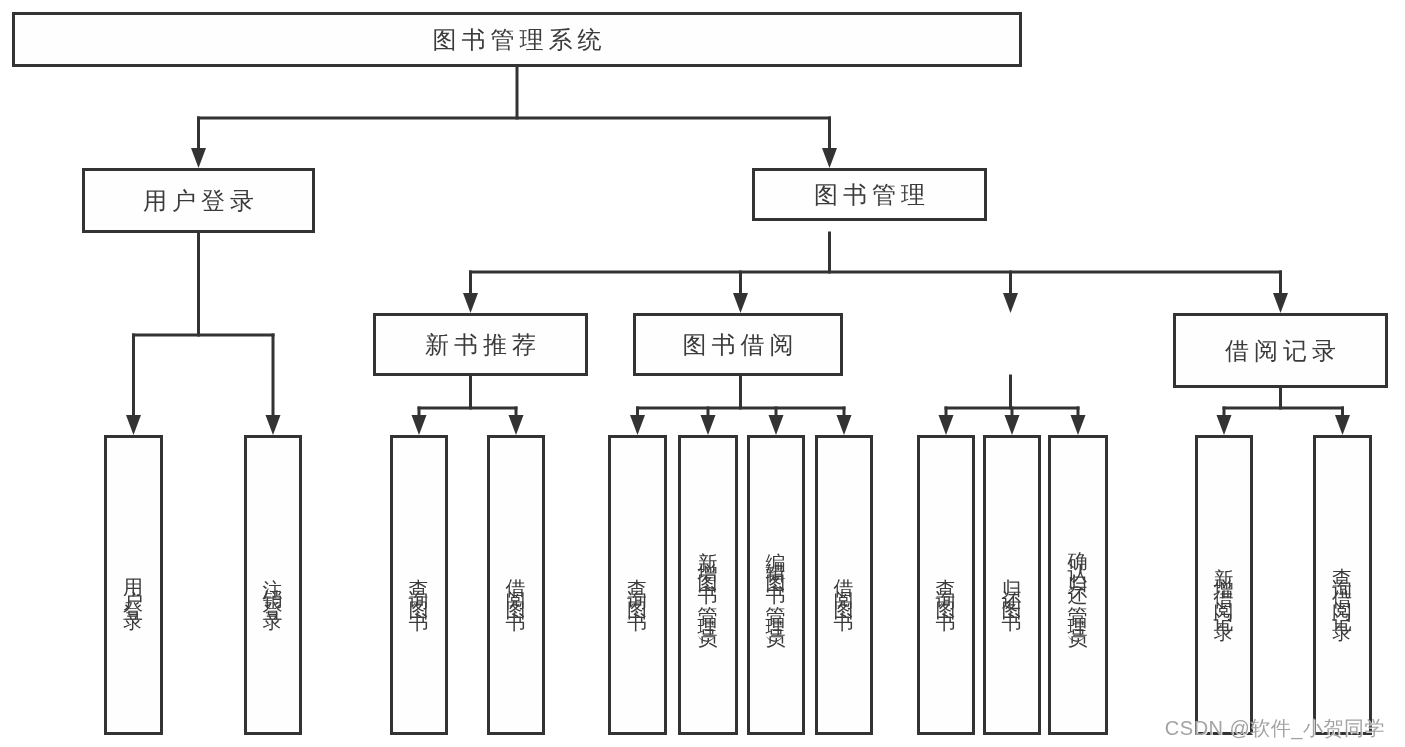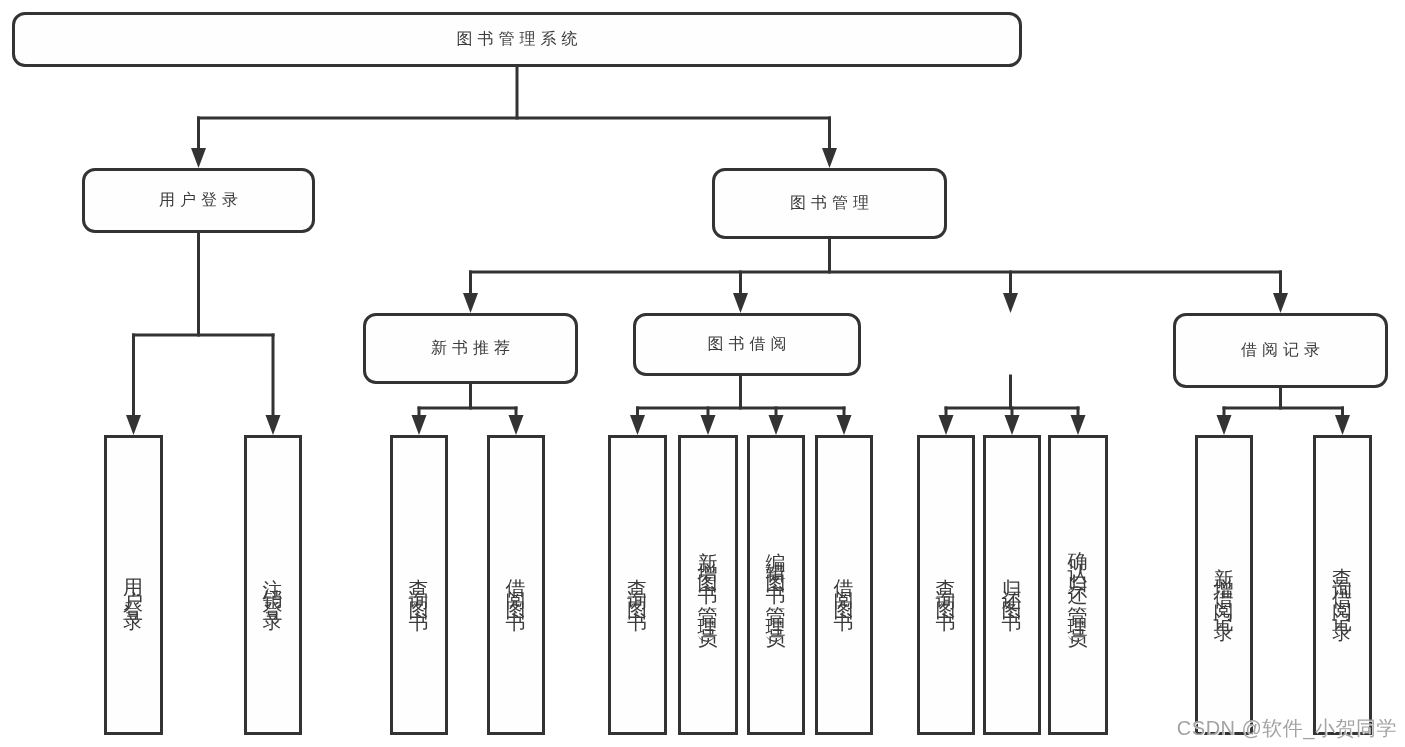--- a/index.html
+++ b/index.html
@@ -23,36 +23,35 @@
     box-sizing: border-box;
     background: #fefefe;
     border: 3px solid #333333;
     display: flex;
     align-items: center;
     justify-content: center;
     color: #3b3b3b;
     z-index: 2;
   }
   .box.h {
-    font-size: 16px;
+    font-size: 24px;
     letter-spacing: 5px;
     text-indent: 5px; 
     white-space: nowrap;
-    border-radius: 13px;
   }
   .box.v {
     writing-mode: vertical-lr;
     text-orientation: mixed;
     font-size: 20px;
     letter-spacing: 11px;
     line-height: 1;
   }
   .watermark {
     position: absolute;
-    right: 8px;
+    right: 20px;
     bottom: 5px;
     font-size: 20px;
     color: #a3a3a3;
     letter-spacing: 0.5px;
     text-shadow: 1px 1px 0 rgba(255,255,255,0.9);
     z-index: 3;
     white-space: nowrap;
   }
 </style>
 </head>
@@ -122,24 +121,24 @@
       <polygon points="1012,435 1004.5,415 1019.5,415"></polygon>
       <polygon points="1078,435 1070.5,415 1085.5,415"></polygon>
       <polygon points="1224,435 1216.5,415 1231.5,415"></polygon>
       <polygon points="1342.5,435 1335,415 1350,415"></polygon>
     </g>
   </svg>
 
   <div class="box h" style="left:12px;top:12px;width:1010px;height:55px">图书管理系统</div>
 
   <div class="box h" style="left:82px;top:168px;width:233px;height:65px">用户登录</div>
-  <div class="box h" style="left:712px;top:168px;width:235px;height:71px">图书管理</div>
+  <div class="box h" style="left:752px;top:168px;width:235px;height:53px">图书管理</div>
 
-  <div class="box h" style="left:363px;top:313px;width:215px;height:71px">新书推荐</div>
-  <div class="box h" style="left:633px;top:313px;width:228px;height:63px">图书借阅</div>
+  <div class="box h" style="left:373px;top:313px;width:215px;height:63px">新书推荐</div>
+  <div class="box h" style="left:633px;top:313px;width:210px;height:63px">图书借阅</div>
   <div class="box h" style="left:1173px;top:313px;width:215px;height:75px">借阅记录</div>
 
   <div class="box v" style="left:104px;top:435px;width:59px;height:300px">用户登录</div>
   <div class="box v" style="left:244px;top:435px;width:58px;height:300px">注销登录</div>
 
   <div class="box v" style="left:390px;top:435px;width:58px;height:300px">查询图书</div>
   <div class="box v" style="left:487px;top:435px;width:58px;height:300px">借阅图书</div>
 
   <div class="box v" style="left:608px;top:435px;width:59px;height:300px">查询图书</div>
   <div class="box v" style="left:678px;top:435px;width:60px;height:300px">新增图书（管理员）</div>

